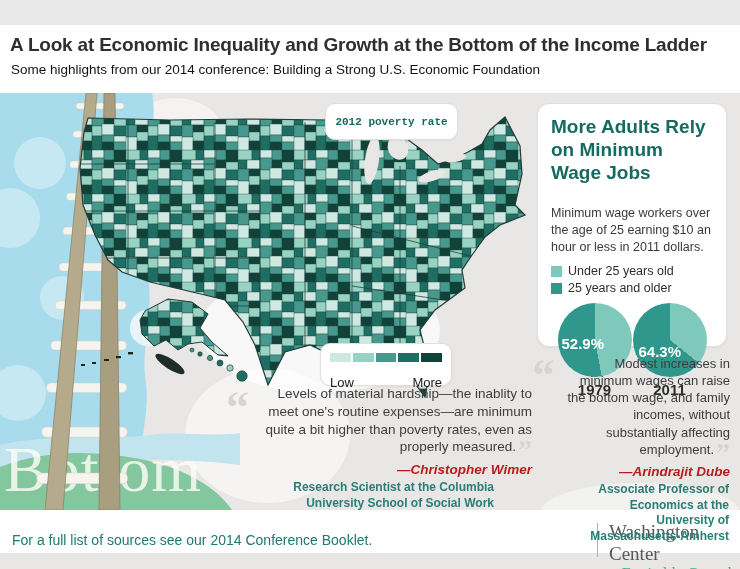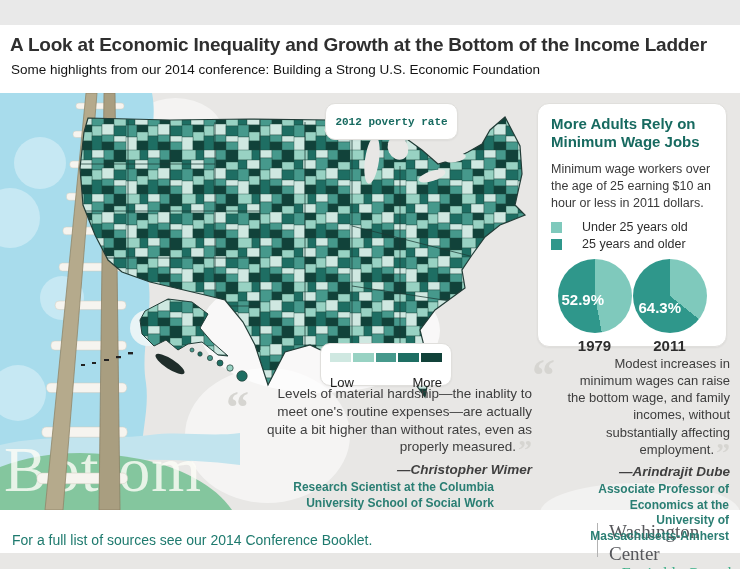--- a/index.html
+++ b/index.html
@@ -25,40 +25,40 @@
   .map-label-box { left:325px; top:10px; width:133px; height:37px; display:flex; align-items:center; justify-content:center; }
   .map-label { font-size:11px; font-weight:bold; color:#176a60;font-family:Liberation Mono, monospace; }
 
   .map-legend-box { left:320px; top:250px; width:132px; height:43px; padding:9px 9px 0 9px; }
   .swatch-row { display:flex; gap:2px; }
   .swatch { width:21px; height:9px; display:inline-block; }
   .legend-words { display:flex; justify-content:space-between; font-size:13px; color:#1b1b1b; margin-top:13px; }
 
   .panel { position:absolute; left:537px; top:10px; width:190px; height:244px; background:#fff;
            border:1px solid #e0dfdc; border-radius:12px; z-index:5; padding:11px 13px; box-shadow:0 1px 2px rgba(0,0,0,0.05); }
-  .panel-heading { font-size:15px; line-height:1.22; font-weight:bold; color:#176a60; }
-  .panel-body { font-size:12.5px; line-height:1.38; color:#3a3a3a; margin-top:9px; }
+  .panel-heading { font-size:19px; line-height:1.22; font-weight:bold; color:#176a60; }
+  .panel-body { font-size:12.5px; line-height:1.38; color:#3a3a3a; margin-top:20px; }
   .panel-legend { margin-top:8px; }
-  .panel-legend-item { display:flex; align-items:center; gap:20px; font-size:12.5px; color:#2e2e2e; margin-top:3px; }
+  .panel-legend-item { display:flex; align-items:center; gap:6px; font-size:12.5px; color:#2e2e2e; margin-top:3px; }
   .sq { width:11px; height:11px; display:inline-block; flex:0 0 11px; }
   .pies { display:flex; gap:1px; margin-top:8px; justify-content:center; }
   .pie-wrap { text-align:center; }
   .pie { position:relative; width:74px; height:74px; border-radius:50%; }
   .pie-pct { position:absolute; color:#fff; font-weight:bold; font-size:15px; }
   .pie-pct-0 { left:4px; top:32px; }
   .pie-pct-1 { left:6px; top:40px; }
   .pie-year { margin-top:4px; font-size:15px; font-weight:bold; color:#2e2e2e; }
 
   .quote { position:absolute; z-index:5; color:#3d3d3d;text-align:right; }
   .quote-mark { position:absolute; font-family:"Liberation Serif", serif; font-weight:bold;
                 font-size:46px; line-height:1; color:#d6d5d1; }
   .quote-text { line-height:1.32; }
   .close-mark { font-family:"Liberation Serif", serif; font-weight:bold; font-size:28px; line-height:0;
                 color:#d6d5d1; vertical-align:-8px; padding-left:2px; }
-  .attribution { font-size:13.5px; font-weight:bold; font-style:italic; color:#404040; margin-top:6px; }
+  .attribution { font-size:13.5px; font-weight:bold; font-style:italic; color:#b91c1c; margin-top:6px; }
   .role { font-size:12px; font-weight:bold; color:#2a7e73; margin-top:3px; margin-left:9px; line-height:1.3; }
   .quote-wimer { left:250px; top:292px; width:282px; font-size:13.5px; }
   .quote-wimer .quote-mark { left:-24px; top:0px; }
   .quote-dube { left:560px; top:262px; width:170px; font-size:13px; }
   .quote-dube .quote-mark { left:-28px; top:-2px; }
 
   .footer { position:absolute; left:0; top:510px; width:740px; height:43px; background:#fff; }
   .source-text { position:absolute; left:12px; top:22px; font-size:14px; color:#1e7a6e; }
   .logo-divider { position:absolute; left:597px; top:13px; width:1px; height:34px; background:#b3b3b3; }
   .logo { position:absolute; left:609px; top:11px; font-family:"Liberation Serif", serif; line-height:1.15; }
@@ -239,21 +239,21 @@
           <div class="pie" style="background: conic-gradient(rgb(127, 201, 188) 0deg, rgb(127, 201, 188) 35.7%, rgb(47, 151, 139) 35.7%, rgb(47, 151, 139) 100%);">
             <span class="pie-pct pie-pct-1">64.3%</span>
           </div>
           <div class="pie-year">2011</div>
         </div>
       </div>
     </div>
 
     <div class="quote quote-wimer">
       <span class="quote-mark">“</span>
-      <span class="quote-text">Levels of material hardship—the inablity to meet one's routine expenses—are actually quite a bit higher than without rates, even as properly measured.</span><span class="close-mark">”</span>
+      <span class="quote-text">Levels of material hardship—the inablity to meet one's routine expenses—are minimum quite a bit higher than poverty rates, even as properly measured.</span><span class="close-mark">”</span>
       <div class="attribution">—Christopher Wimer</div>
       <div class="role" style="width:235px;">Research Scientist at the Columbia University School of Social Work</div>
     </div>
 
     <div class="quote quote-dube">
       <span class="quote-mark">“</span>
       <span class="quote-text">Modest increases in minimum wages can raise the bottom wage, and family incomes, without substantially affecting employment.</span><span class="close-mark">”</span>
       <div class="attribution">—Arindrajit Dube</div>
       <div class="role" style="width:160px;">Associate Professor of Economics at the University of Massachusetts-Amherst</div>
     </div>

